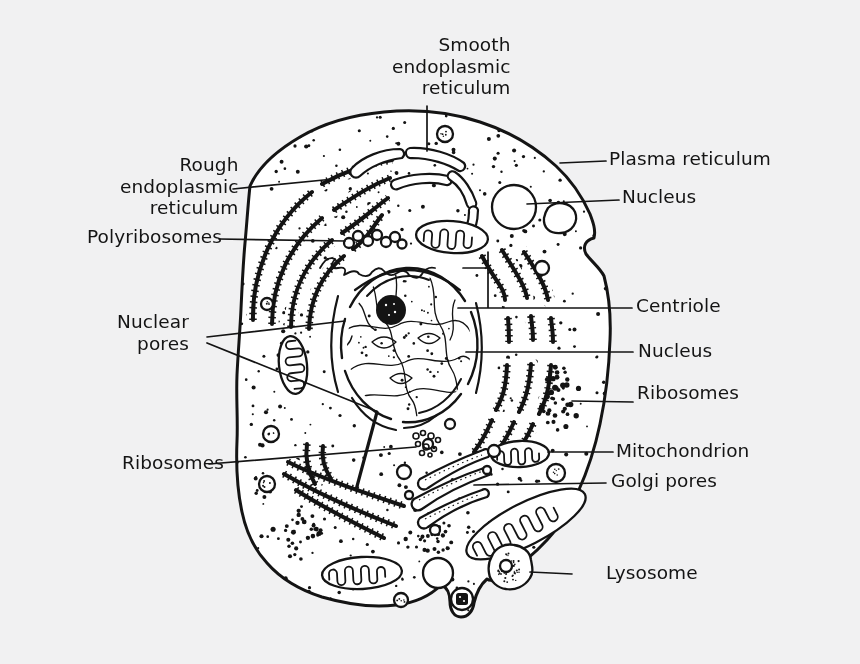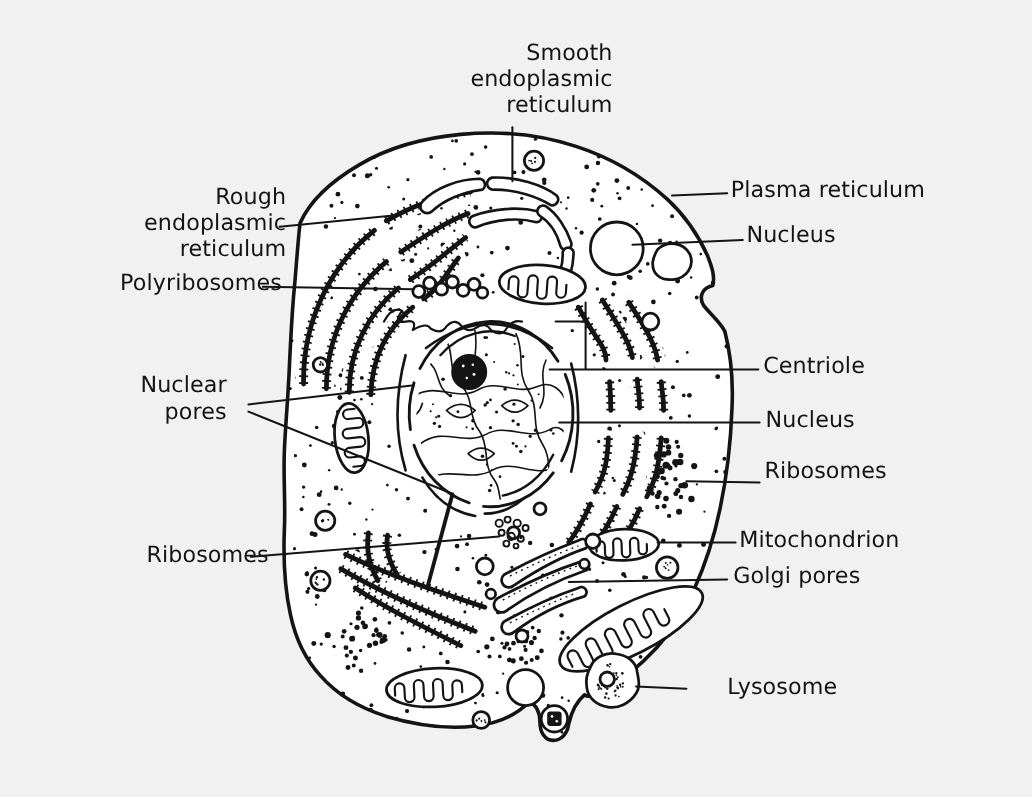--- a/index.html
+++ b/index.html
@@ -932,21 +932,21 @@
   </g>
 </svg>
 
 <div>
   <div class="lbl" style="left:392px;top:34px">Smooth
 endoplasmic
 reticulum</div>
   <div class="lbl" style="left:120px;top:154px">Rough
 endoplasmic
 reticulum</div>
-  <div class="lbl" style="left:100px;top:226px">Polyribosomes</div>
+  <div class="lbl" style="left:87px;top:226px">Polyribosomes</div>
   <div class="lbl" style="left:117px;top:311px">Nuclear
 pores</div>
   <div class="lbl" style="left:122px;top:452px">Ribosomes</div>
   <div class="lbl" style="left:609px;top:148px">Plasma reticulum</div>
   <div class="lbl" style="left:622px;top:186px">Nucleus</div>
   <div class="lbl" style="left:636px;top:295px">Centriole</div>
   <div class="lbl" style="left:638px;top:340px">Nucleus</div>
   <div class="lbl" style="left:637px;top:382px">Ribosomes</div>
   <div class="lbl" style="left:616px;top:440px">Mitochondrion</div>
   <div class="lbl" style="left:611px;top:470px">Golgi pores</div>

